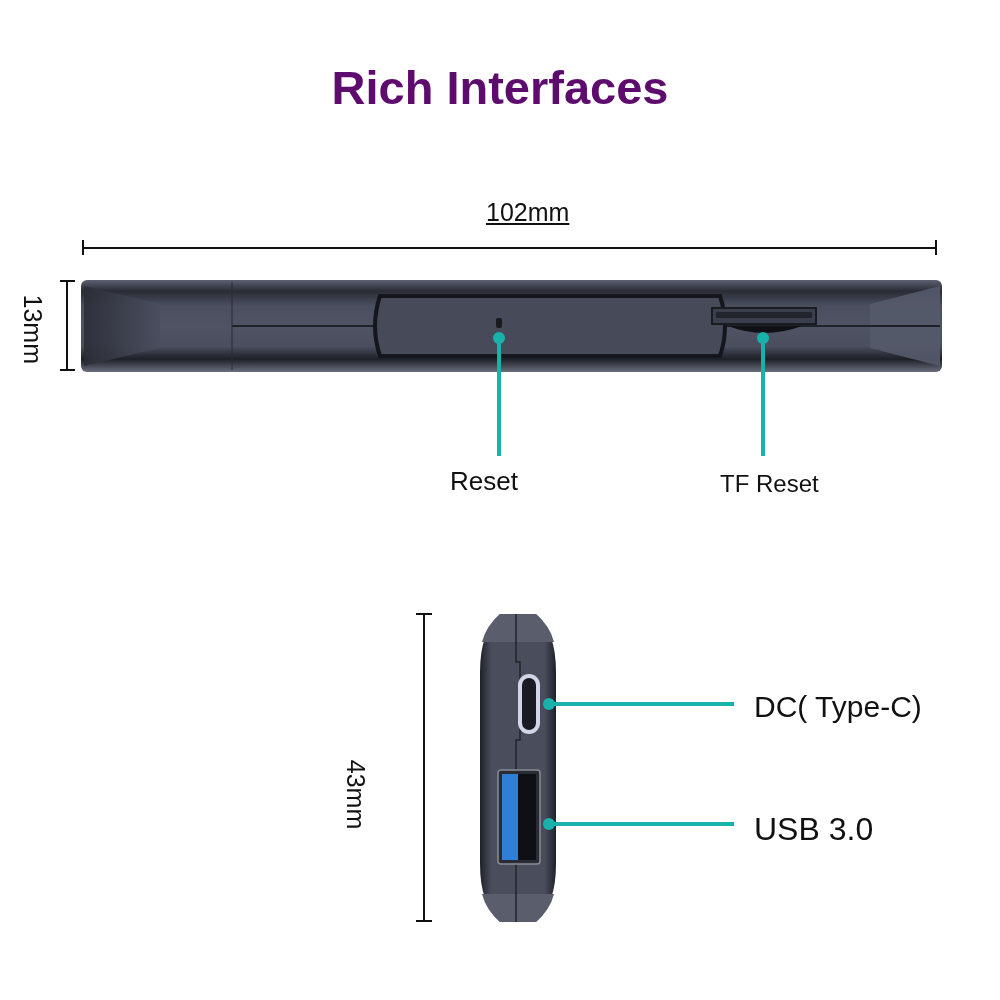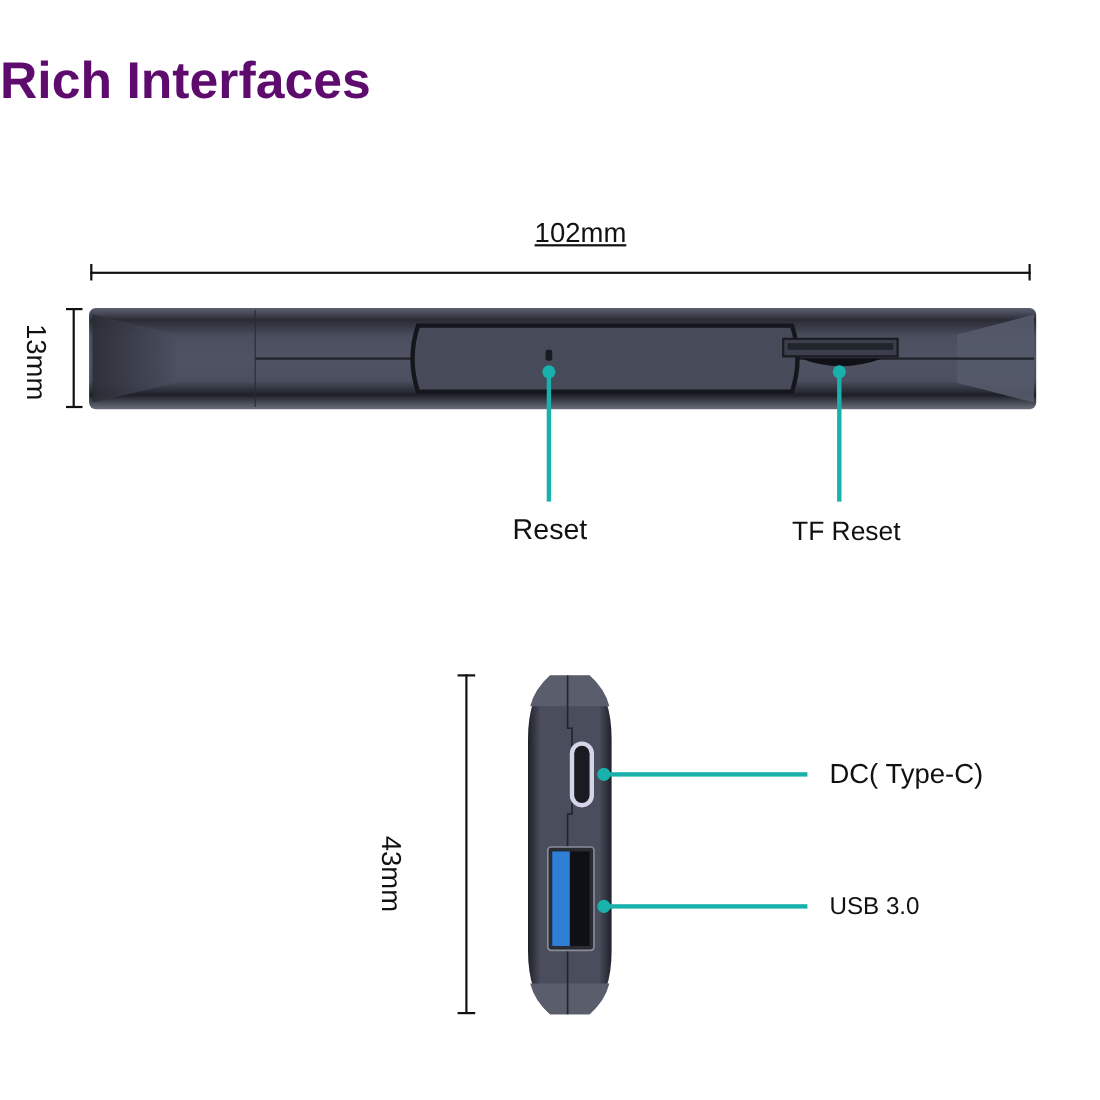--- a/index.html
+++ b/index.html
@@ -1,18 +1,18 @@
 <!DOCTYPE html>
 <html><head>
 <meta charset="utf-8">
 <style>
   html, body { margin:0; padding:0; background:#ffffff; }
   body { width:1000px; height:1000px; position:relative; overflow:hidden; font-family:"Liberation Sans", sans-serif; }
   .abs { position:absolute; }
-  .title { left:0; top:45px; width:1000px; font-size:47px; font-weight:bold; color:#5e0b6e; }
+  .title { left:0; top:60px; width:1000px; text-align:center; font-size:47px; font-weight:bold; color:#5e0b6e; }
   .dim-text { font-size:25px; color:#111; }
   .label { font-size:26px; color:#111; white-space:nowrap; }
   .line-h { height:2px; background:#111; }
   .line-v { width:2px; background:#111; }
   .tick-v { width:2px; background:#111; }
   .tick-h { height:2px; background:#111; }
   .teal-v { width:4px; background:#18b1ab; }
   .teal-h { height:4px; background:#18b1ab; }
   .dot { width:12px; height:12px; border-radius:50%; background:#18b1ab; }
   .vert-text { transform:rotate(90deg); transform-origin:center center; }
@@ -64,21 +64,21 @@
     <rect x="416" y="40" width="6" height="10" rx="2" fill="#1a1b21"></rect>
 
     <rect x="632" y="30" width="104" height="16" fill="#3b3e4c" stroke="#1b1c22" stroke-width="2"></rect>
     <rect x="636" y="34" width="96" height="6" fill="#22242c"></rect>
     <path d="M648,48 Q684,62 722,48 Z" fill="#101116"></path>
   </svg>
 
   <div>
     <div class="abs dot" style="left:493px; top:332px;"></div>
     <div class="abs teal-v" style="left:497px; top:338px; height:118px;"></div>
-    <div class="abs label" style="left:450px; top:466px;margin-left:16px;">Reset</div>
+    <div class="abs label" style="left:450px; top:466px;">Reset</div>
   </div>
 
   <div>
     <div class="abs dot" style="left:757px; top:332px;"></div>
     <div class="abs teal-v" style="left:761px; top:338px; height:118px;"></div>
     <div class="abs label" style="left:720px; top:470px; font-size:24px;">TF Reset</div>
   </div>
 </div>
 
 <div>
@@ -106,21 +106,21 @@
     <rect x="44" y="66" width="14" height="52" rx="7" fill="#1a1b22"></rect>
 
     <rect x="20" y="158" width="42" height="94" rx="3" fill="#2a2c34" stroke="#8a8c98" stroke-width="1.5"></rect>
     <rect x="24" y="162" width="34" height="86" fill="#0f1015"></rect>
     <rect x="24" y="162" width="16" height="86" fill="#2f7fd6"></rect>
   </svg>
 
   <div>
     <div class="abs dot" style="left:543px; top:698px;"></div>
     <div class="abs teal-h" style="left:549px; top:702px; width:185px;"></div>
-    <div class="abs label" style="left:754px; top:690px; font-size:25px;">DC( Type-C)</div>
+    <div class="abs label" style="left:754px; top:690px; font-size:30px;">DC( Type-C)</div>
   </div>
 
   <div>
     <div class="abs dot" style="left:543px; top:818px;"></div>
     <div class="abs teal-h" style="left:549px; top:822px; width:185px;"></div>
-    <div class="abs label" style="left:754px; top:811px; font-size:22px;">USB 3.0</div>
+    <div class="abs label" style="left:754px; top:811px; font-size:32px;">USB 3.0</div>
   </div>
 </div>
 
 </body></html>

